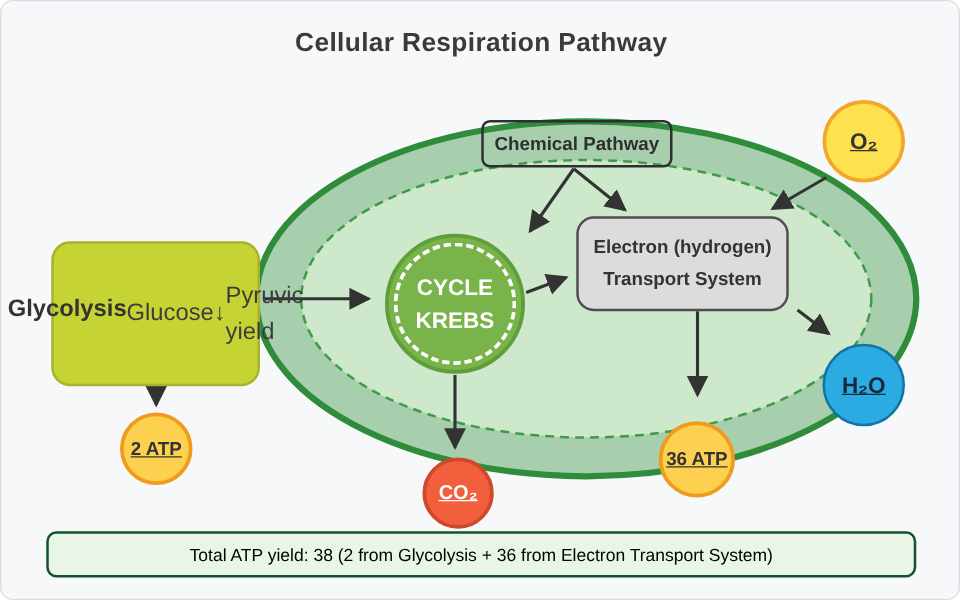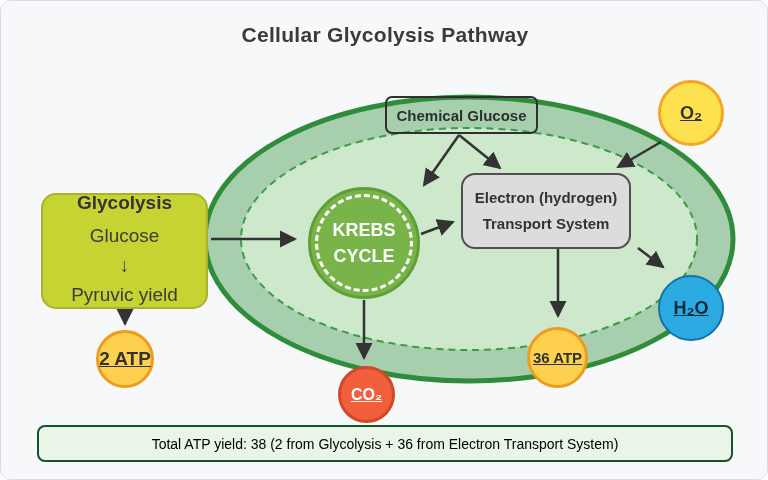--- a/index.html
+++ b/index.html
@@ -24,21 +24,21 @@
   }
   svg.layer { position: absolute; left: 0; top: 0; }
 
   .node { position: absolute; display: flex; align-items: center; justify-content: center; }
 
   .glycolysis-box {
     left: 40px; top: 192px; width: 167px; height: 116px;
     background: #c6d433;
     border: 2.5px solid #a9b12d;
     border-radius: 15px;
-    flex-direction: column;
+    flex-direction: row;
     color: #3c3c3c;
   }
   .glycolysis-box .heading { font-size: 19px; font-weight: bold; color: #333; margin-bottom: 7px; }
   .glycolysis-box .small { font-size: 19px; line-height: 1.55; }
 
   .chemical-energy-box {
     left: 384px; top: 95px; width: 153px; height: 38px;
     border: 2px solid #2f2f2f;
     border-radius: 7px;
     background: transparent;
@@ -67,38 +67,38 @@
     border: 2px solid #4f4f4f;
     border-radius: 14px;
     flex-direction: column;
     font-size: 15px; font-weight: bold; color: #333; line-height: 1.75;
     text-align: center;
   }
 
   .circle { border-radius: 50%; font-weight: bold; text-align: center; text-decoration: underline; }
   .o2-circle  { left: 657px; top: 79px;  width: 66px; height: 66px; background: #fee14e; border: 3px solid #f4a62a; font-size: 18px; color: #333; }
   .h2o-circle { left: 657px; top: 274px; width: 66px; height: 66px; background: #2babe2; border: 2.5px solid #1173a6; font-size: 18px; color: #14283c; }
-  .atp2-circle  { left: 95px;  top: 329px; width: 58px; height: 58px; background: #fdd04f; border: 3px solid #f09b1d; font-size: 19px; color: #333; }
-  .atp36-circle { left: 526px; top: 326px; width: 61px; height: 61px; background: #fdd04f; border: 3px solid #f09b1d; font-size: 15px; color: #333; }
+  .atp2-circle  { left: 95px;  top: 329px; width: 58px; height: 58px; background: #fdd04f; border: 3px solid #f09b1d; font-size: 15px; color: #333; }
+  .atp36-circle { left: 526px; top: 336px; width: 61px; height: 61px; background: #fdd04f; border: 3px solid #f09b1d; font-size: 15px; color: #333; }
   .co2-circle { left: 337px; top: 365px; width: 57px; height: 57px; background: #f15f3d; border: 3px solid #d0482a; font-size: 16px; color: #fff; }
 
   .footer-bar {
     left: 36px; top: 424px; width: 696px; height: 37px;
     background: #e9f5e7;
     border: 2px solid #14532d;
     border-radius: 8px;
     font-size: 14px; color: #000000;
   }
 </style>
 </head>
 <body>
 
 <div class="page">
 
-  <div class="title">Cellular Glycolysis Pathway</div>
+  <div class="title">Cellular Respiration Pathway</div>
 
   <svg class="layer" width="768" height="480" viewBox="0 0 768 480">
     <defs>
       <marker id="ah" markerWidth="8" markerHeight="8" refX="6.2" refY="3.5" orient="auto">
         <path d="M0,0 L7,3.5 L0,7 z" fill="#333333"></path>
       </marker>
     </defs>
 
     <ellipse cx="468" cy="238" rx="264" ry="142" fill="#a8cfad" stroke="#2e8c3a" stroke-width="5"></ellipse>
     <ellipse cx="468" cy="238" rx="228" ry="111" fill="#cde8ca" stroke="#3e9b46" stroke-width="2" stroke-dasharray="7 5"></ellipse>
@@ -117,26 +117,26 @@
   </svg>
 
   <div class="node glycolysis-box">
     <div class="heading">Glycolysis</div>
     <div class="small">Glucose</div>
     <div class="small">↓</div>
     <div class="small">Pyruvic yield</div>
   </div>
 
   <div class="node chemical-energy-box">
-    <span>Chemical Glucose</span>
+    <span>Chemical Pathway</span>
   </div>
 
   <div class="node krebs-circle">
+    <span>CYCLE</span>
     <span>KREBS</span>
-    <span>CYCLE</span>
   </div>
 
   <div class="node ets-box">
     <span>Electron (hydrogen)</span>
     <span>Transport System</span>
   </div>
 
   <div class="node circle o2-circle">
     <span>O₂</span>
   </div>

